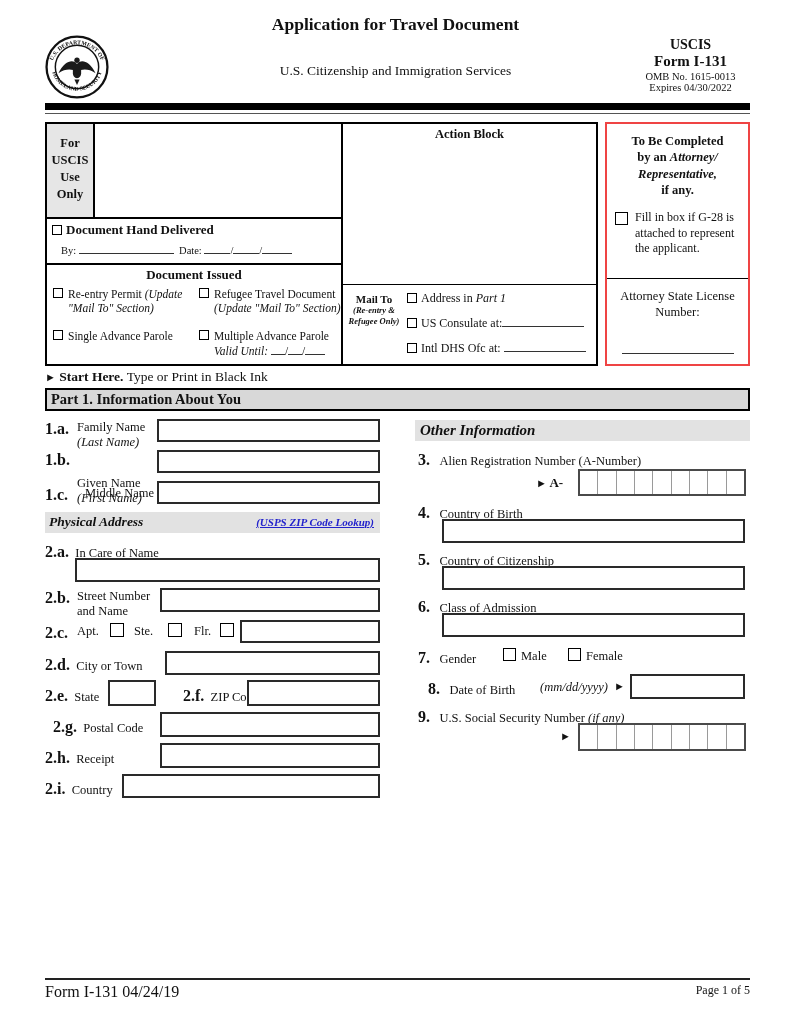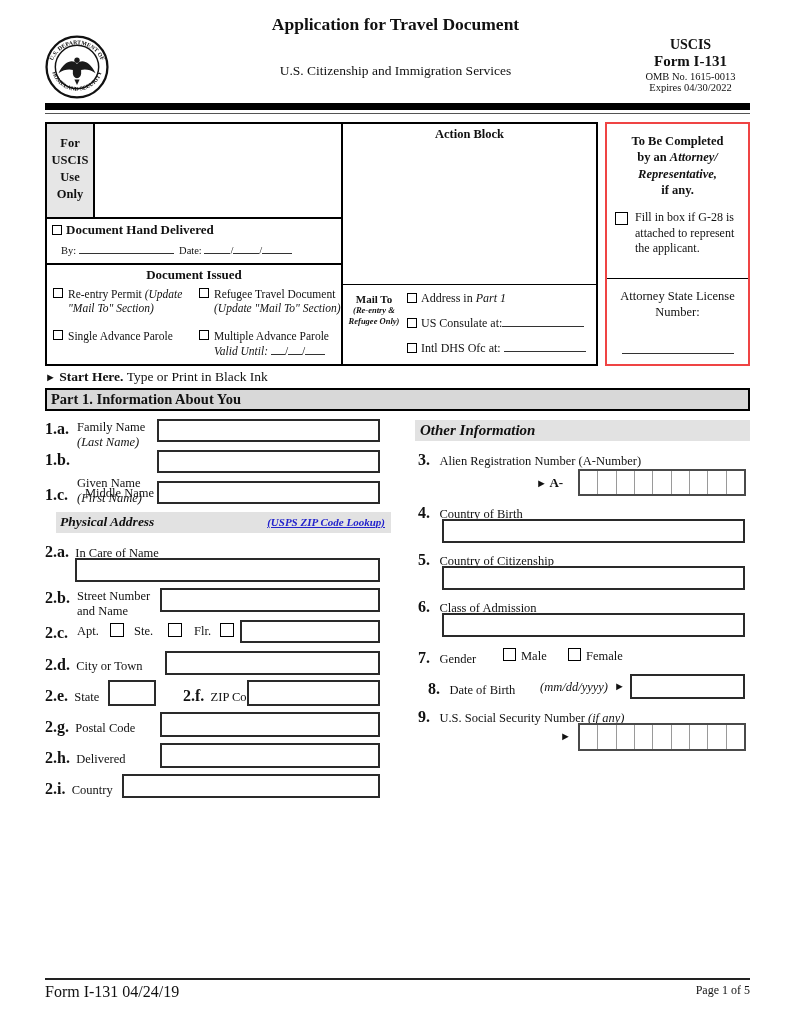--- a/index.html
+++ b/index.html
@@ -150,21 +150,21 @@
   <div class="abs lbl" style="left:77px; top:476px;">
     <div>Given Name</div>
       <div class="i">(First Name)</div>
   </div>
   <div class="input" style="left:157px; top:450px; width:223px; height:23px;"></div>
 
   <div class="abs lbl" style="left:45px; top:486px;"><span class="num">1.c.</span></div>
   <div class="abs lbl" style="left:77px; top:486px;margin-left:8px;">Middle Name</div>
   <div class="input" style="left:157px; top:481px; width:223px; height:23px;"></div>
 
-  <div class="graybar" style="left:45px; top:512px; width:335px;margin-left:11px;">
+  <div class="graybar" style="left:45px; top:512px; width:335px;">
     <span class="b i abs" style="left:4px; top:2px; font-size:13.5px;">Physical Address</span>
     <a class="link abs" style="right:6px; top:4px;" href="#">(USPS ZIP Code Lookup)</a>
   </div>
 
   <div class="abs lbl" style="left:45px; top:543px;">
     <span class="num">2.a.</span>&nbsp;&nbsp;<span>In Care of Name</span>
   </div>
   <div class="input" style="left:75px; top:558px; width:305px; height:24px;"></div>
 
   <div class="abs lbl" style="left:45px; top:589px;"><span class="num">2.b.</span></div>
@@ -192,27 +192,27 @@
 
   <div class="abs lbl" style="left:45px; top:687px;">
     <span class="num">2.e.</span>&nbsp;&nbsp;<span>State</span>
   </div>
   <div class="input" style="left:108px; top:680px; width:48px; height:26px;"></div>
   <div class="abs lbl" style="left:163px; top:687px;margin-left:20px;">
     <span class="num">2.f.</span>&nbsp;&nbsp;<span>ZIP Code</span>
   </div>
   <div class="input" style="left:247px; top:680px; width:133px; height:26px;"></div>
 
-  <div class="abs lbl" style="left:45px; top:718px;">
+  <div class="abs lbl" style="left:53px; top:718px;">
     <span class="num">2.g.</span>&nbsp;&nbsp;<span>Postal Code</span>
   </div>
   <div class="input" style="left:160px; top:712px; width:220px; height:25px;"></div>
 
   <div class="abs lbl" style="left:45px; top:749px;">
-    <span class="num">2.h.</span>&nbsp;&nbsp;<span>Delivered</span>
+    <span class="num">2.h.</span>&nbsp;&nbsp;<span>Receipt</span>
   </div>
   <div class="input" style="left:160px; top:743px; width:220px; height:25px;"></div>
 
   <div class="abs lbl" style="left:45px; top:780px;">
     <span class="num">2.i.</span>&nbsp;&nbsp;<span>Country</span>
   </div>
   <div class="input" style="left:122px; top:774px; width:258px; height:24px;"></div>
 
   <div class="graybar" style="left:415px; top:420px; width:335px;">
     <span class="b i abs" style="left:5px; top:2px; font-size:15px;">Other Information</span>

